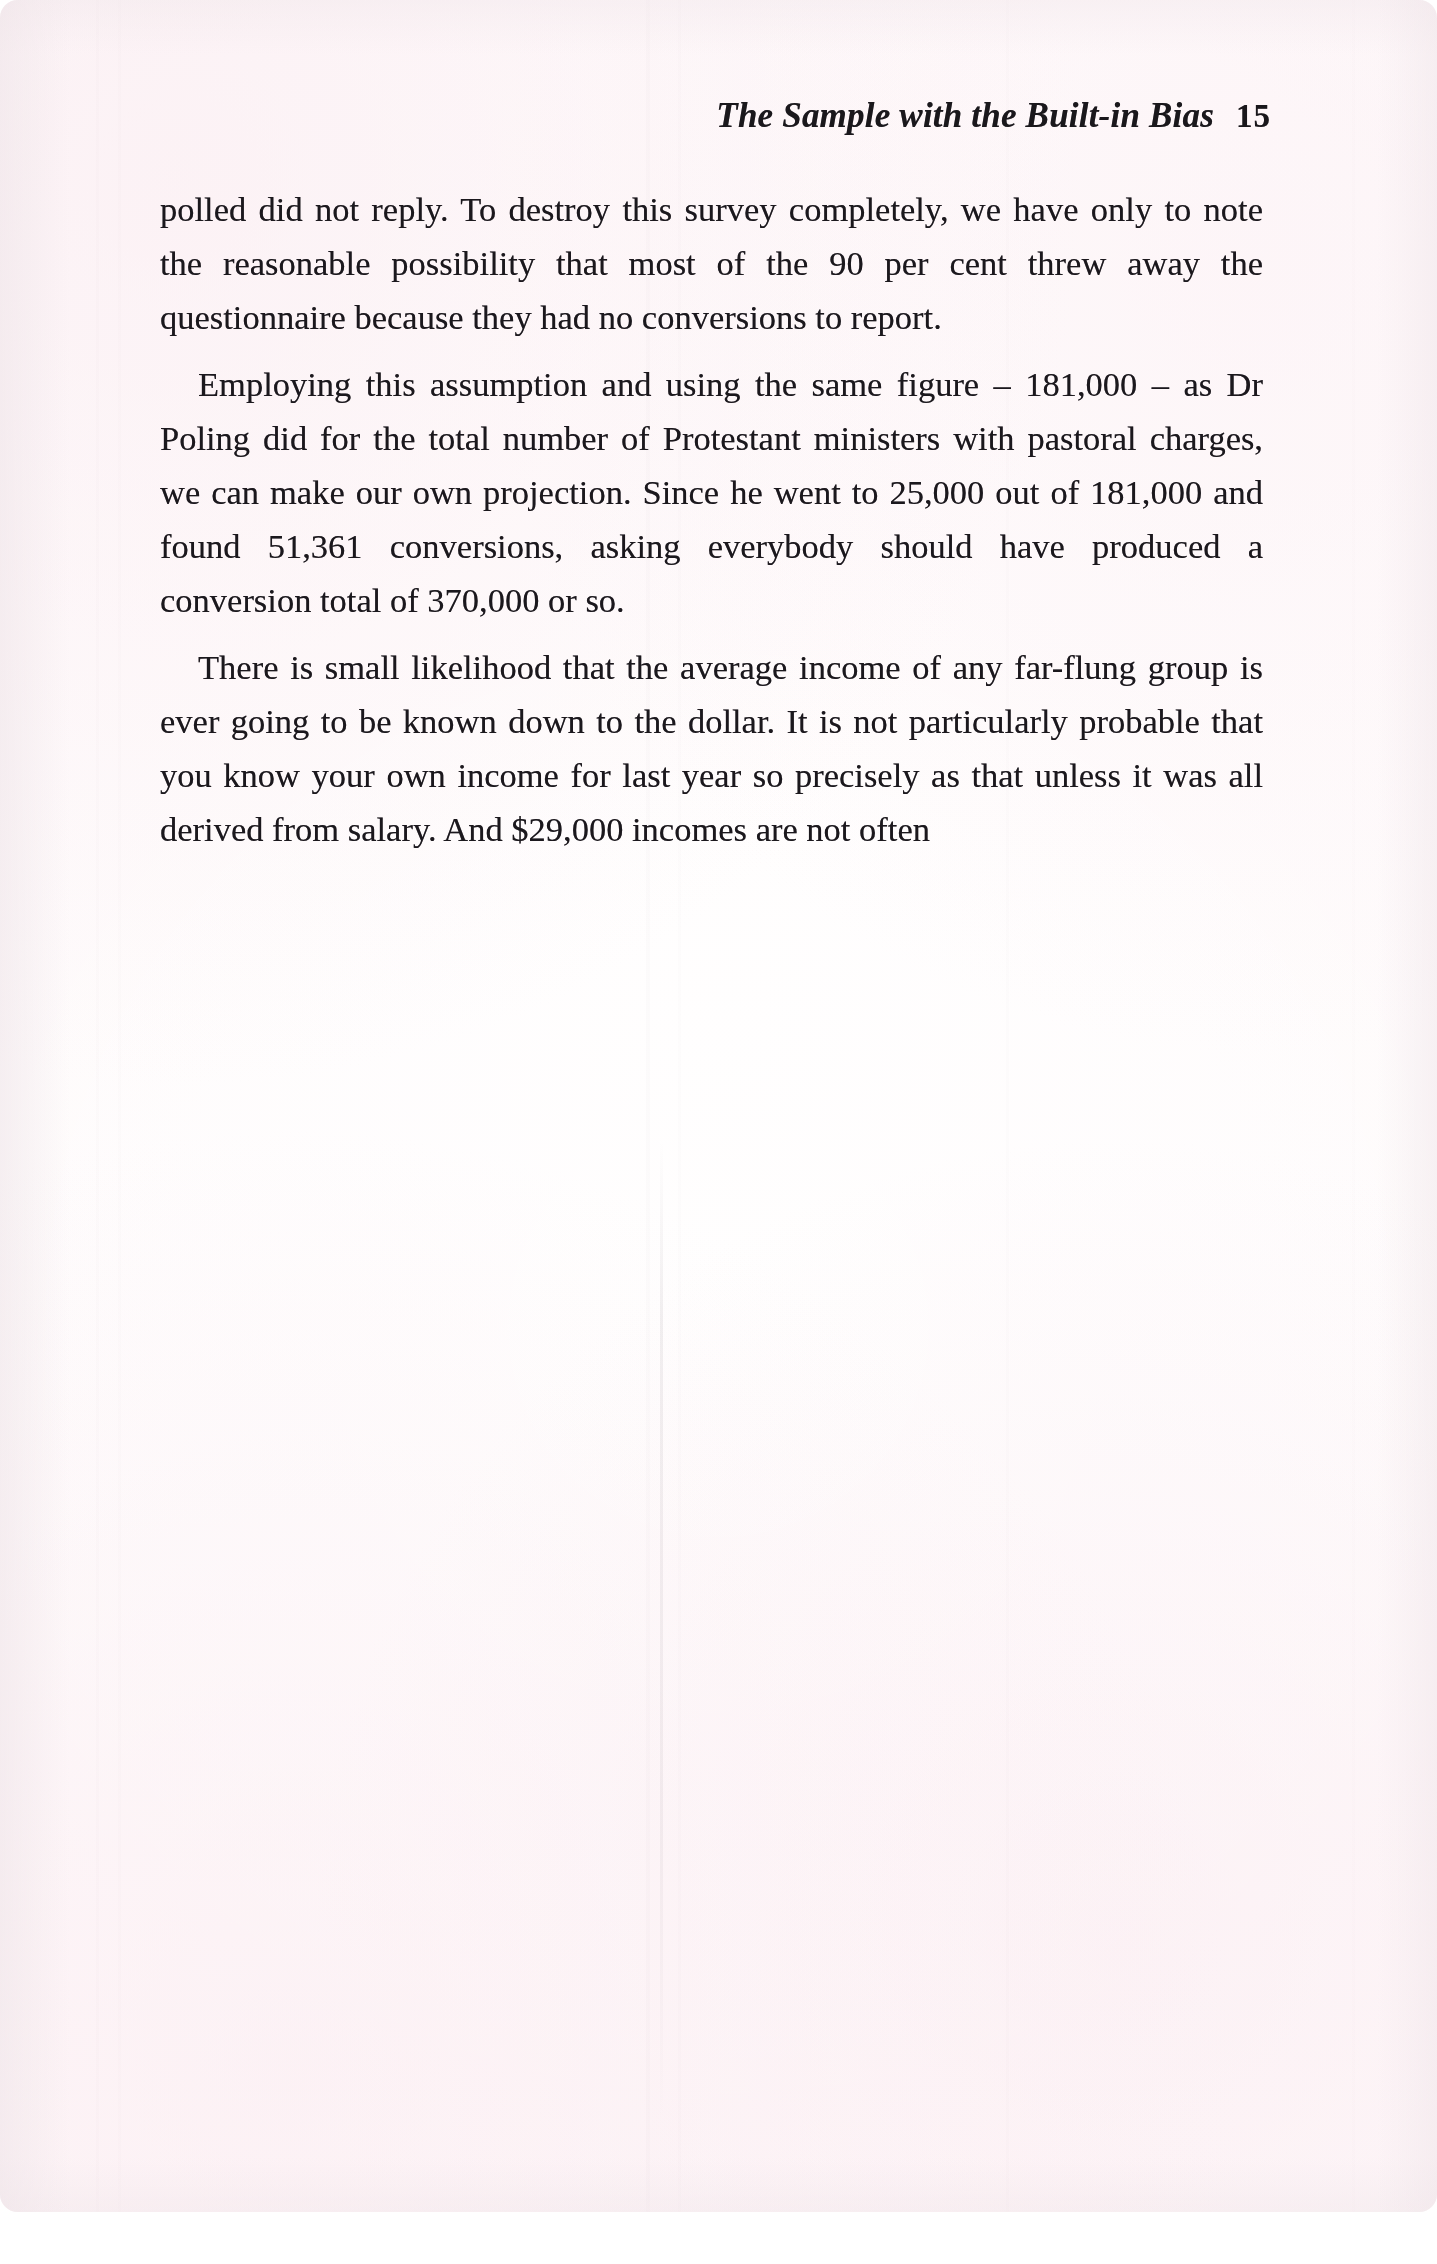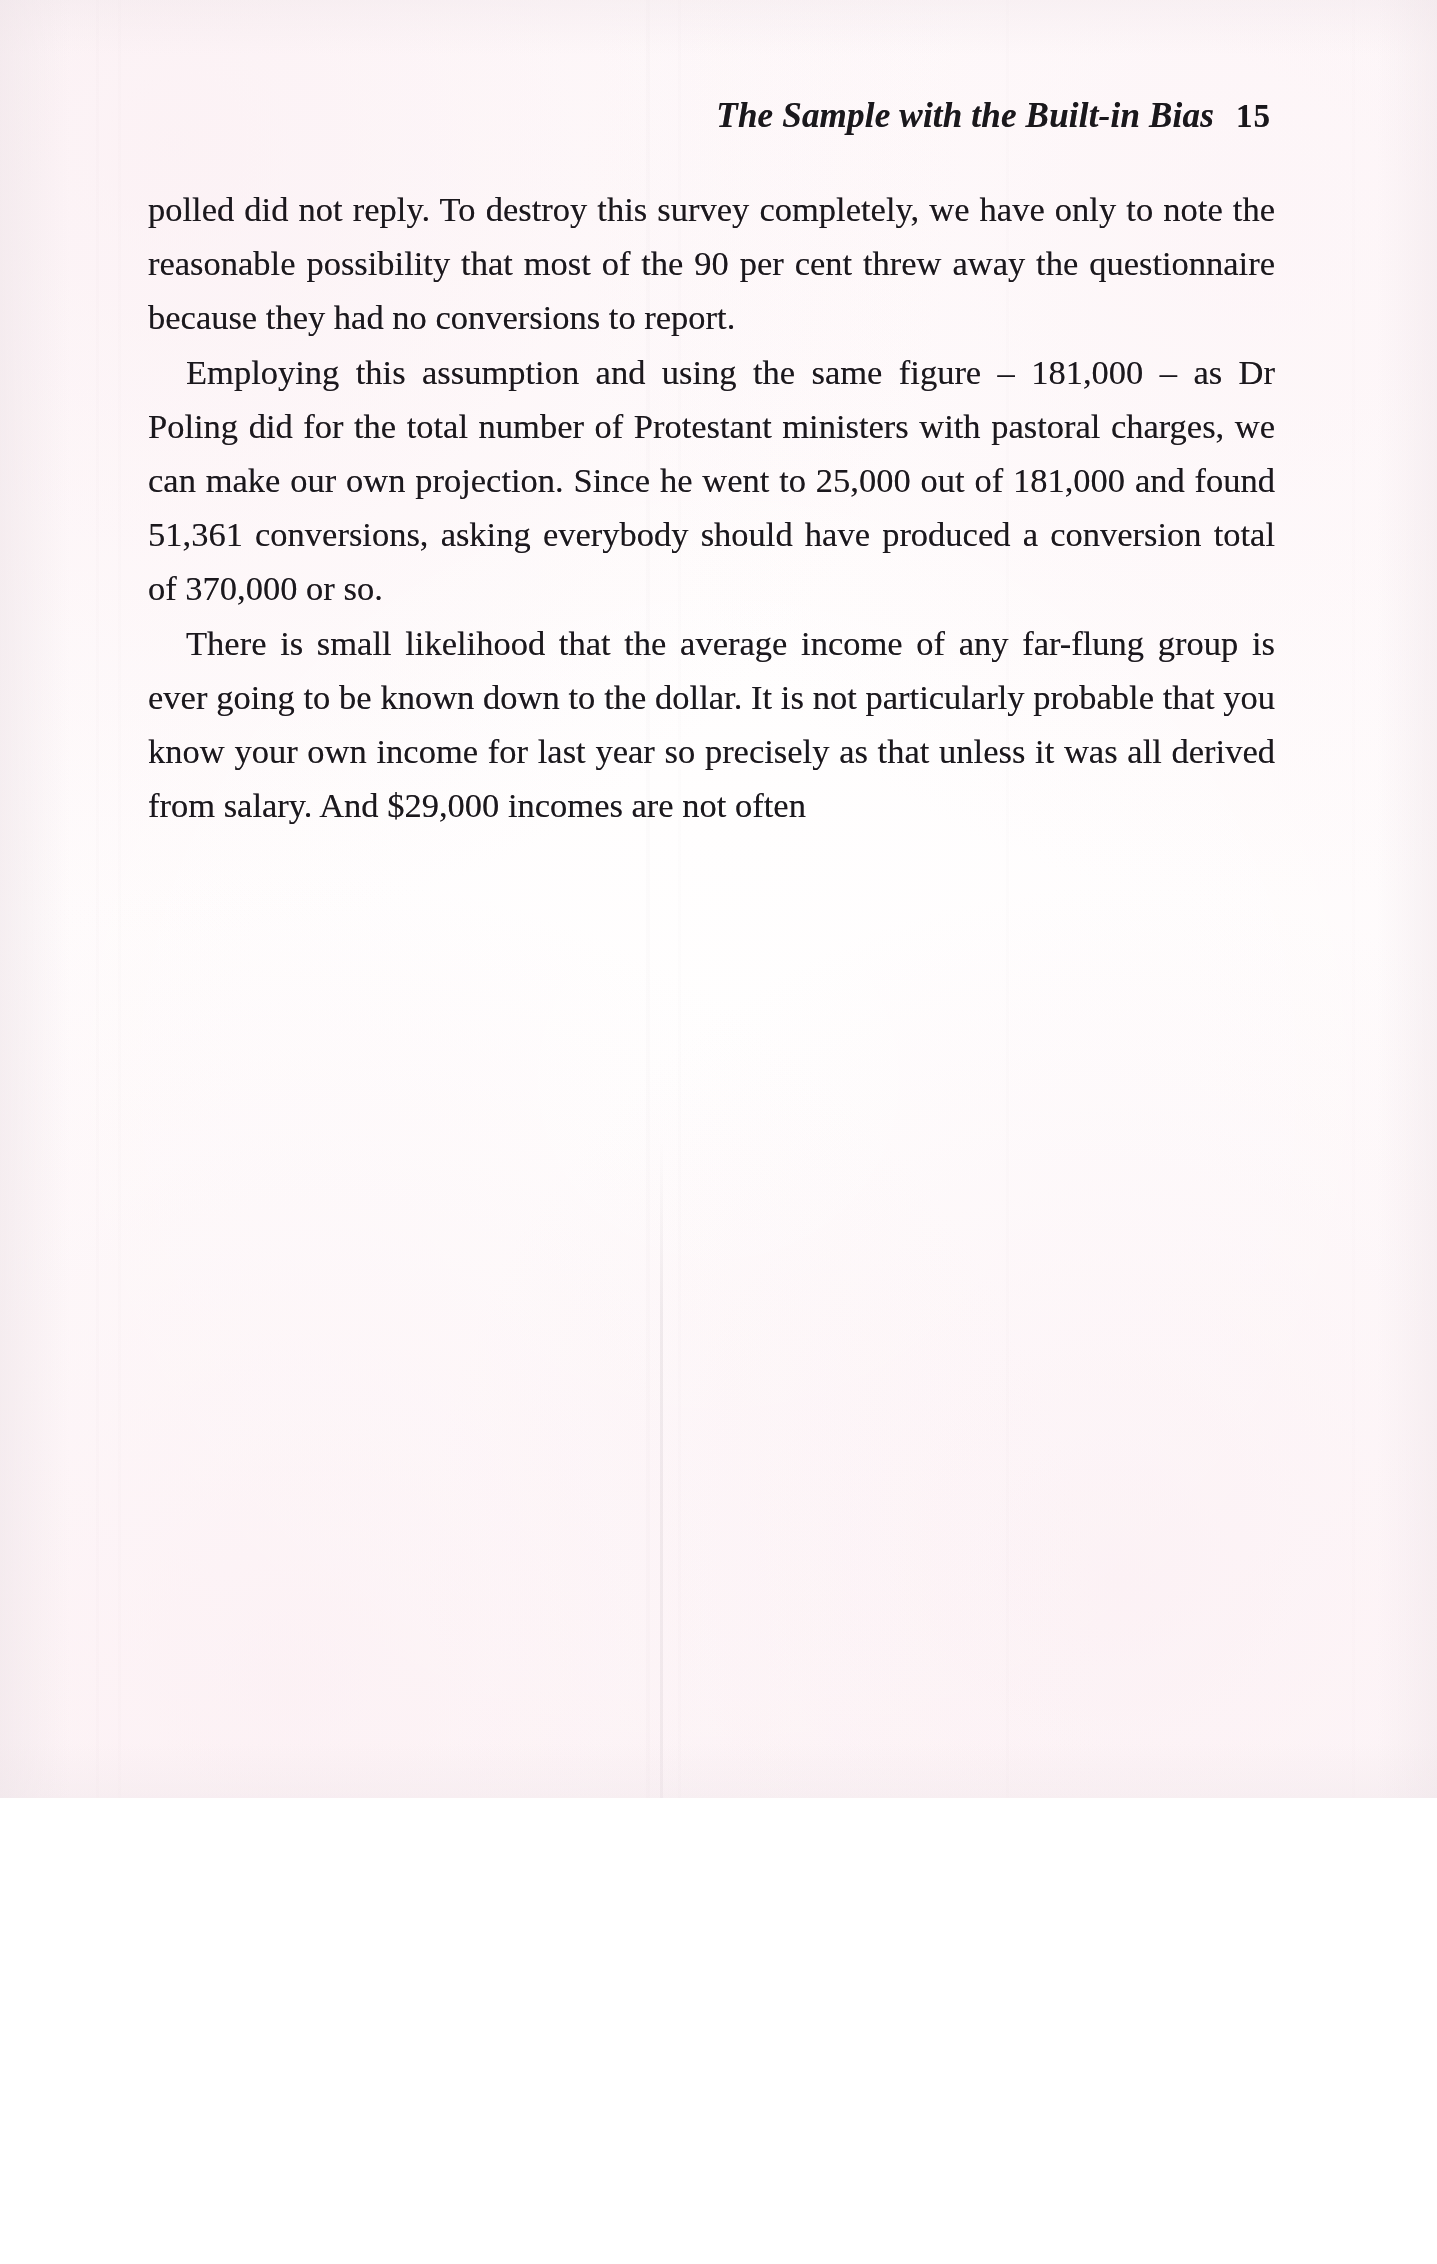--- a/index.html
+++ b/index.html
@@ -11,25 +11,26 @@
     width: 1437px;
     height: 2264px;
     overflow: hidden;
     font-family: "Liberation Serif", "DejaVu Serif", serif;
   }
 
   
   .page {
     position: relative;
     width: 1437px;
-    height: 1798px;
+    height: 2212px;
     background:
       radial-gradient(ellipse 120% 90% at 50% 45%, #fffdfd 0%, #fefafb 55%, #fcf4f6 100%),
       #fdf8f9;
     overflow: hidden;
+    border-radius: 18px;
   }
 
   
   .paper-tint {
     position: absolute;
     inset: 0;
     pointer-events: none;
     background:
       radial-gradient(circle at 12% 8%, rgba(250,235,240,0.55) 0%, rgba(255,255,255,0) 38%),
       radial-gradient(circle at 88% 12%, rgba(252,240,244,0.5) 0%, rgba(255,255,255,0) 34%),
@@ -109,21 +110,21 @@
 
   .body-text {
     margin-top: 16px;
   }
   .para {
     font-size: 34.5px;
     line-height: 54.2px;
     text-align: justify;
     text-justify: inter-word;
     text-indent: 38px;
-    margin: 0;
+    margin: 12px;
     color: #1b181d;
     -webkit-font-smoothing: none;
   }
   .para.first {
     text-indent: 0;
   }
   
   .para, .running-head {
     text-shadow: 0 0 0.6px rgba(30,25,32,0.55);
   }

